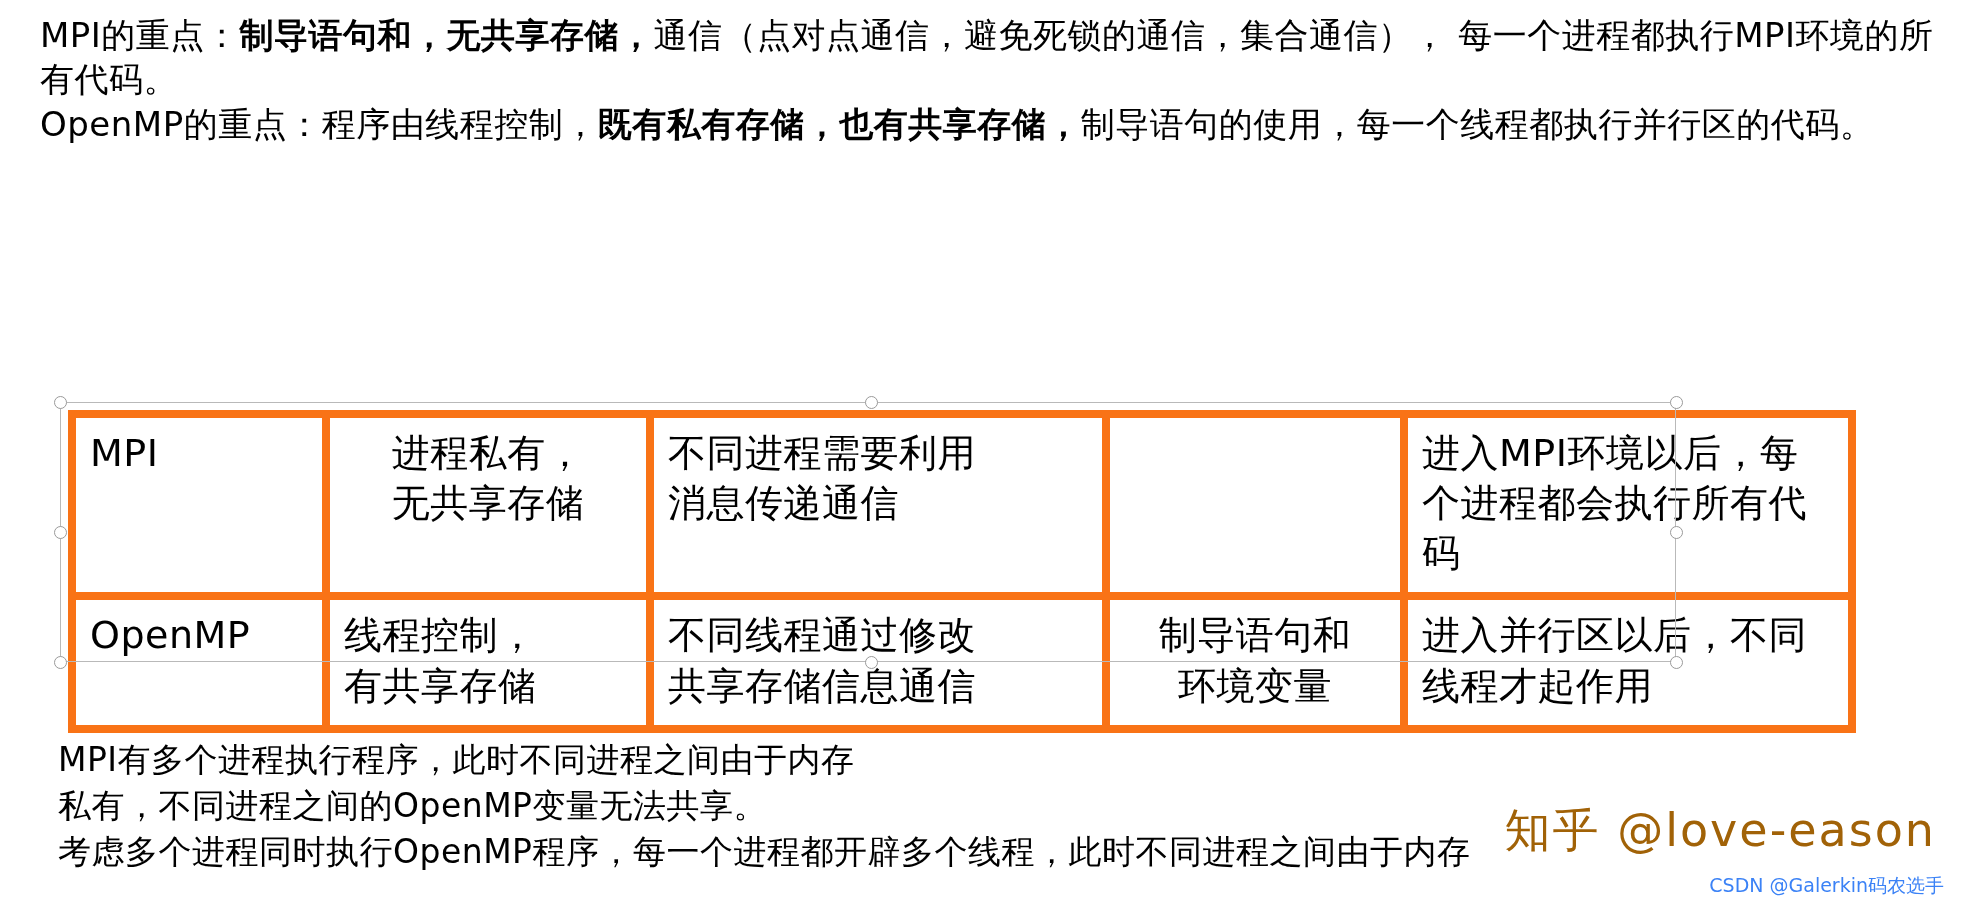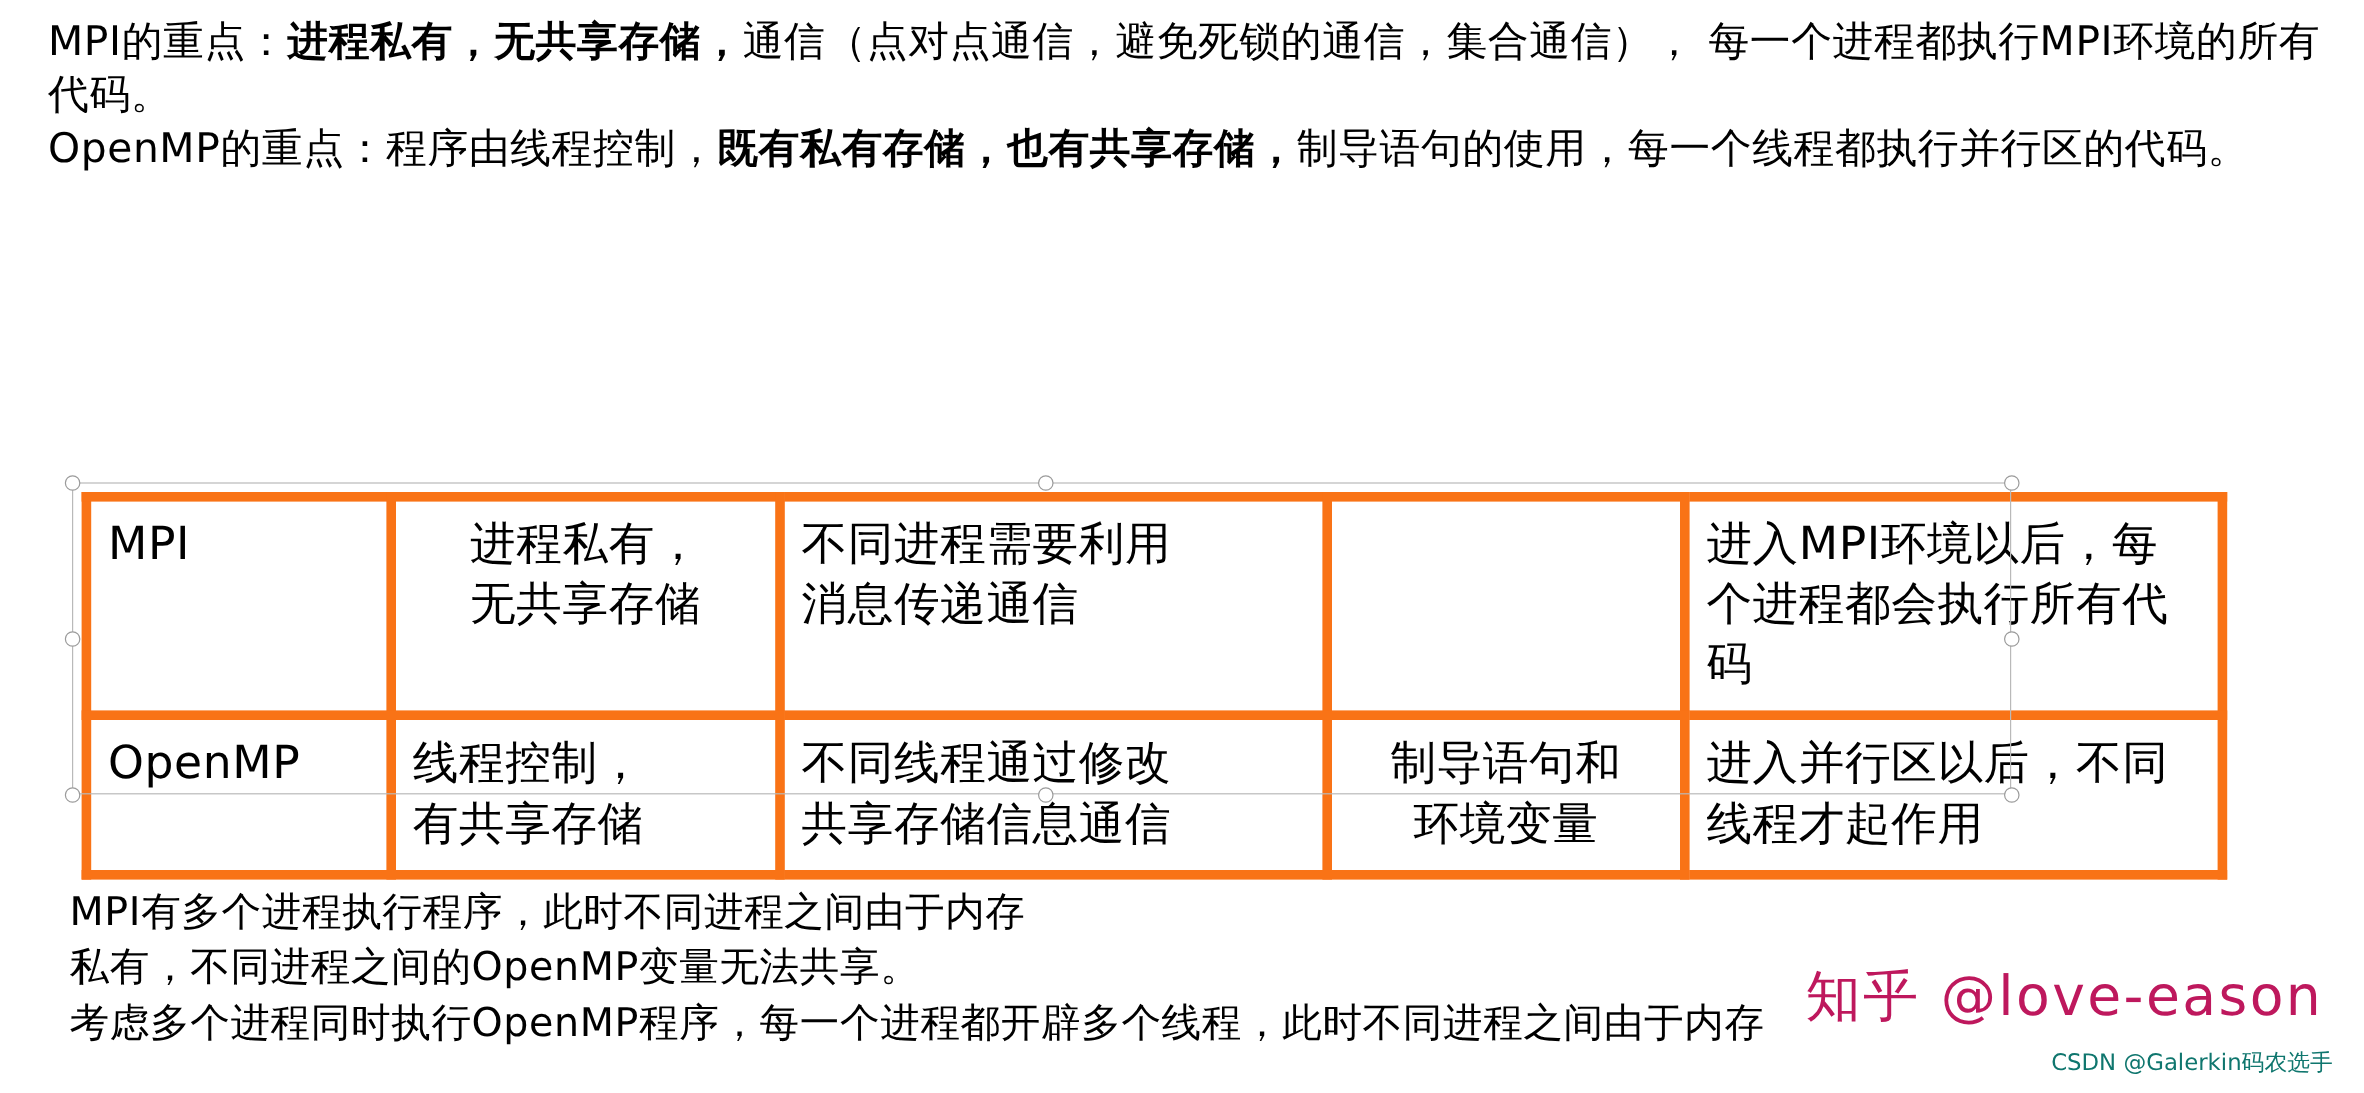--- a/index.html
+++ b/index.html
@@ -103,40 +103,40 @@
     letter-spacing: 0.5px;
   }
   .outro p { margin: 0 0 2px 0; }
 
   
   .wm-zhihu {
     position: absolute;
     right: 34px;
     top: 800px;
     font-size: 46px;
-    color: #be185d;
+    color: #a16207;
     letter-spacing: 2px;
     white-space: nowrap;
   }
   .wm-csdn {
     position: absolute;
     right: 26px;
     bottom: 12px;
     font-size: 19px;
-    color: #0f766e;
+    color: #3b82f6;
     white-space: nowrap;
   }
 </style>
 </head>
 <body>
 
 <div class="page">
 
   <div class="intro">
-    <p><span>MPI的重点：</span><span class="b">进程私有，无共享存储，</span><span>通信（点对点通信，避免死锁的通信，集合通信）， 每一个进程都执行MPI环境的所有代码。</span></p>
+    <p><span>MPI的重点：</span><span class="b">制导语句和，无共享存储，</span><span>通信（点对点通信，避免死锁的通信，集合通信）， 每一个进程都执行MPI环境的所有代码。</span></p>
     <p><span>OpenMP的重点：程序由线程控制，</span><span class="b">既有私有存储，也有共享存储，</span><span>制导语句的使用，每一个线程都执行并行区的代码。</span></p>
   </div>
 
   <div class="table-wrap">
     <table class="cmp">
       <tbody>
         <tr>
           <td class="col1">MPI</td>
           <td class="col2" style="white-space: pre-line; text-align: center;">进程私有，
 无共享存储</td>

